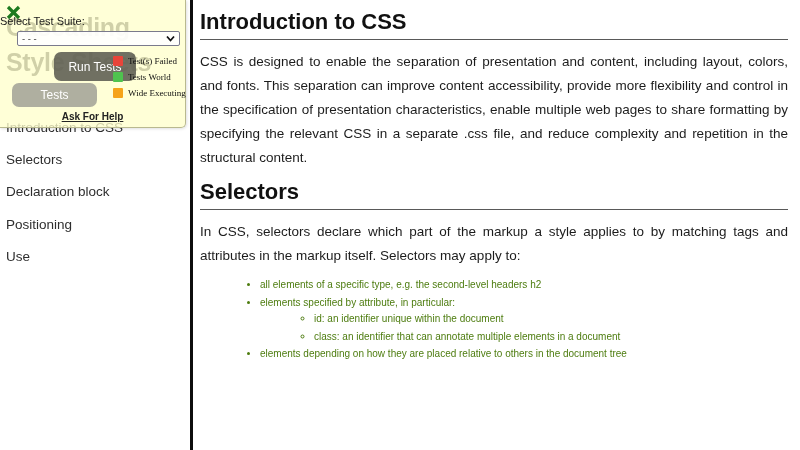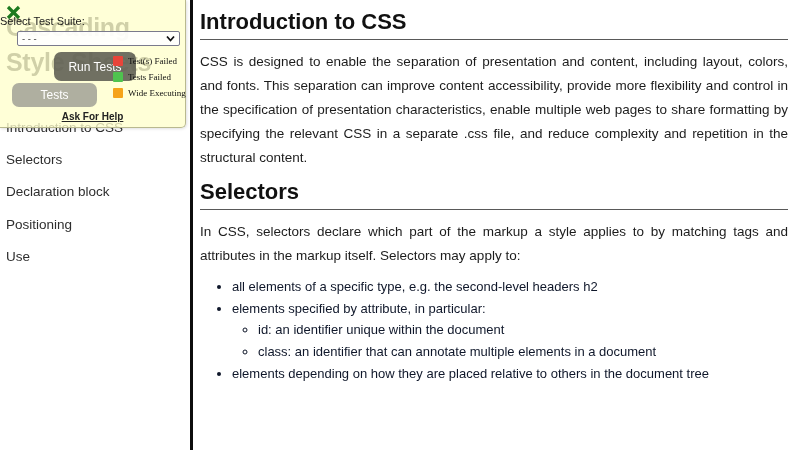--- a/index.html
+++ b/index.html
@@ -78,21 +78,21 @@
     margin:2px 0 0 0;padding-bottom:5px;
     border-bottom:1px solid #595959;
   }
   .content h2.first{margin-top:0;}
   .content p{
     font-size:13.5px;line-height:1.78;text-align:justify;
     margin:10px 0;color:#1c1c1c;
   }
   .content ul{margin:4px 0 8px 0;padding-left:32px;}
   .content ul ul{list-style-type:circle;margin:2px 0 2px 0;padding-left:26px;}
-  .content li{font-size:13px;line-height:1.45;margin-bottom:3px;color:#0f172a;}
+  .content li{font-size:10px;line-height:1.45;margin-bottom:3px;color:#4d7c0f;margin-left:28px;}
 </style>
 </head>
 <body>
 
 <div class="sidebar">
   <h1>Cascading Style Sheets</h1>
   <ul>
     <li>Introduction to CSS</li>
     <li>Selectors</li>
     <li>Declaration block</li>
@@ -119,21 +119,21 @@
   </div>
   <button class="btn run">Run Tests</button>
   <button class="btn reset">Tests</button>
   <div class="legend">
     <div class="row">
       <span class="swatch" style="background: rgb(232, 69, 58);"></span>
       <span class="lab">Test(s) Failed</span>
     </div>
     <div class="row">
       <span class="swatch" style="background: rgb(79, 195, 79);"></span>
-      <span class="lab">Tests Failed</span>
+      <span class="lab">Tests World</span>
     </div>
     <div class="row">
       <span class="swatch" style="background: rgb(245, 163, 26);"></span>
       <span class="lab">Wide Executing</span>
     </div>
   </div>
   <div class="help">Ask For Help</div>
 </div>
 
 <div class="content">

